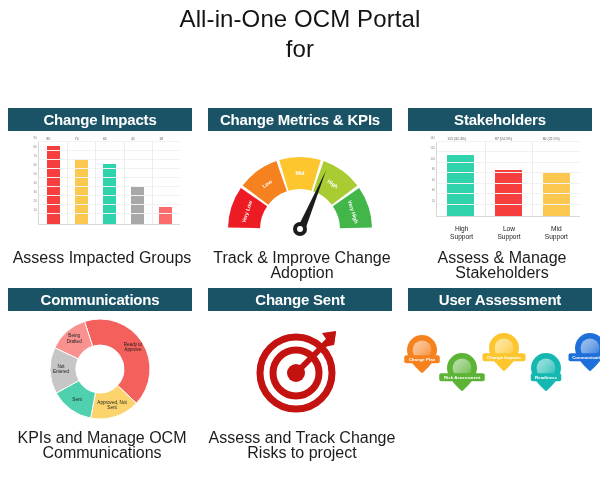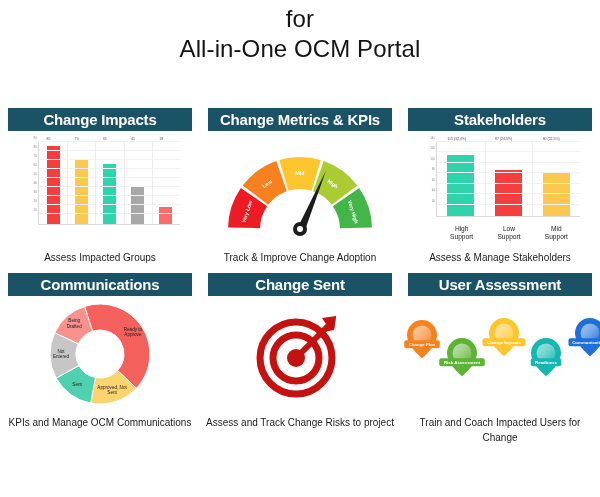--- a/index.html
+++ b/index.html
@@ -29,21 +29,21 @@
   }
   .row{
     display:flex;
     width:600px;
   }
   .panel{
     width:200px;
     box-sizing:border-box;
     display:flex;
     flex-direction:column;
-    align-items:center;
+    align-items:flex-end;
   }
   .panel-header{
     width:184px;
     height:23px;
     background:#1a5366;
     color:#ffffff;
     font-size:15px;
     font-weight:bold;
     letter-spacing:-0.2px;
     display:flex;
@@ -56,21 +56,21 @@
     height:115px;
     position:relative;
     display:flex;
     align-items:center;
     justify-content:center;
     overflow:hidden;
   }
   .panel-caption{
     width:196px;
     text-align:center;
-    font-size:10px;
+    font-size:16px;
     line-height:15px;
     color:#1c1c1c;
     margin-top:4px;
   }
 
   
   .barchart{
     position:relative;
     width:168px;height:104px;
   }
@@ -169,22 +169,22 @@
     fill:#ffffff;
     font-weight:bold;
     font-family:"Liberation Sans",sans-serif;
     text-anchor:middle;
   }
 </style>
 </head>
 <body>
 
 <div class="title-block">
+  <div class="title-line">All-in-One OCM Portal</div>
   <div class="title-line">for</div>
-  <div class="title-line">All-in-One OCM Portal</div>
 </div>
 
 <div class="grid">
 
   <div class="row">
 
     <div class="panel">
       <div class="panel-header">Change Impacts</div>
       <div class="panel-body">
         <div class="barchart" id="bc-impacts">
@@ -413,16 +413,15 @@
               </g>
               <g>
                 <path d="M175 31 a15 15 0 1 1 30 0 c0 11.25 -15 23.25 -15 23.25 s-15 -12 -15 -23.25 z" fill="#1e6fd9"></path>
                 <circle cx="190" cy="31" r="9.45" fill="url(#pg4)"></circle>
                 <rect x="168.5" y="36.3" width="43" height="8" rx="2" fill="#1e6fd9"></rect>
                 <text x="190" y="41.9" class="pin-label">Communications</text>
               </g>
             </svg>
           </div>
       </div>
-      <div class="panel-caption">Train and Coach Impacted Users for Change</div>
     </div>
   </div>
 </div>
 
 </body></html>

